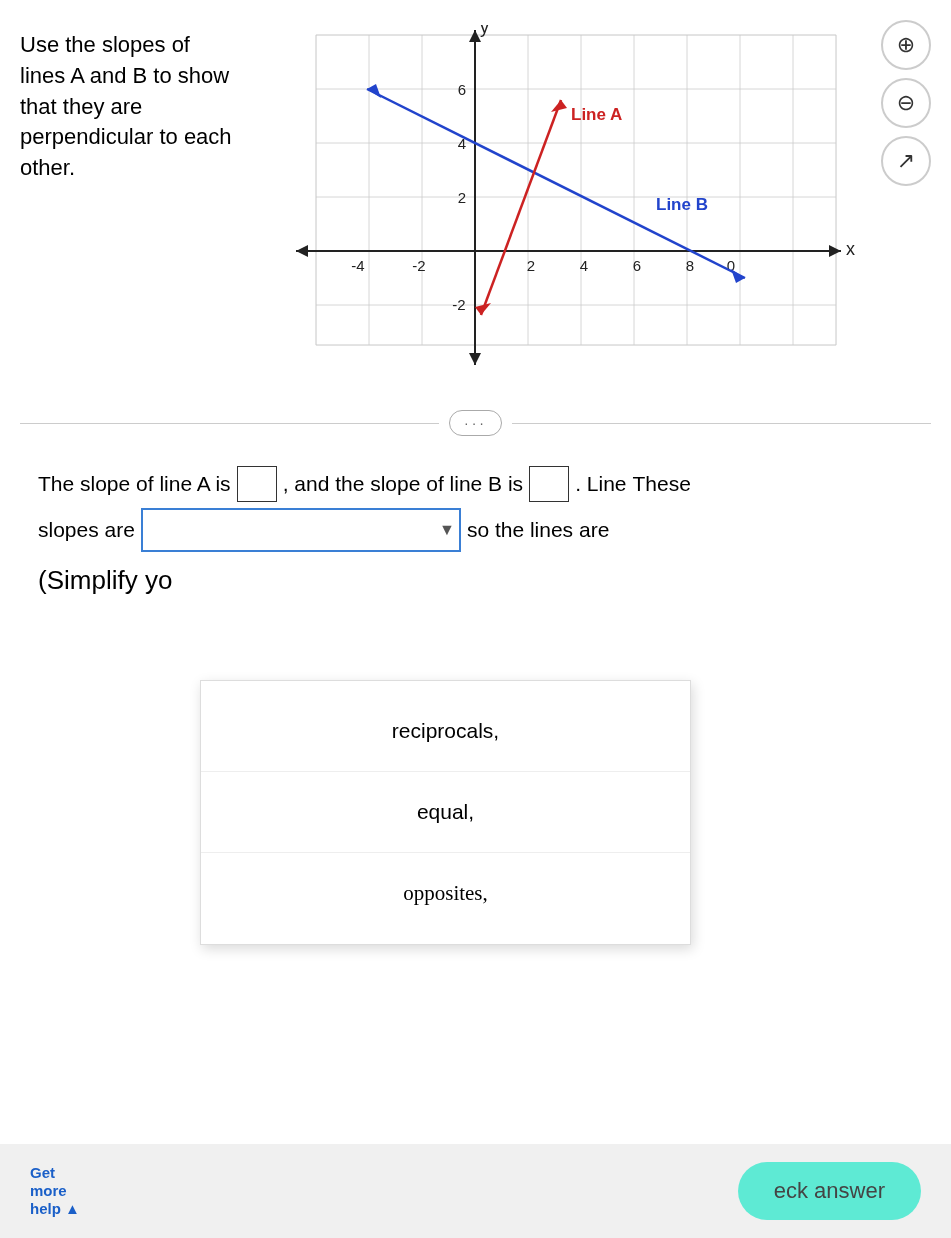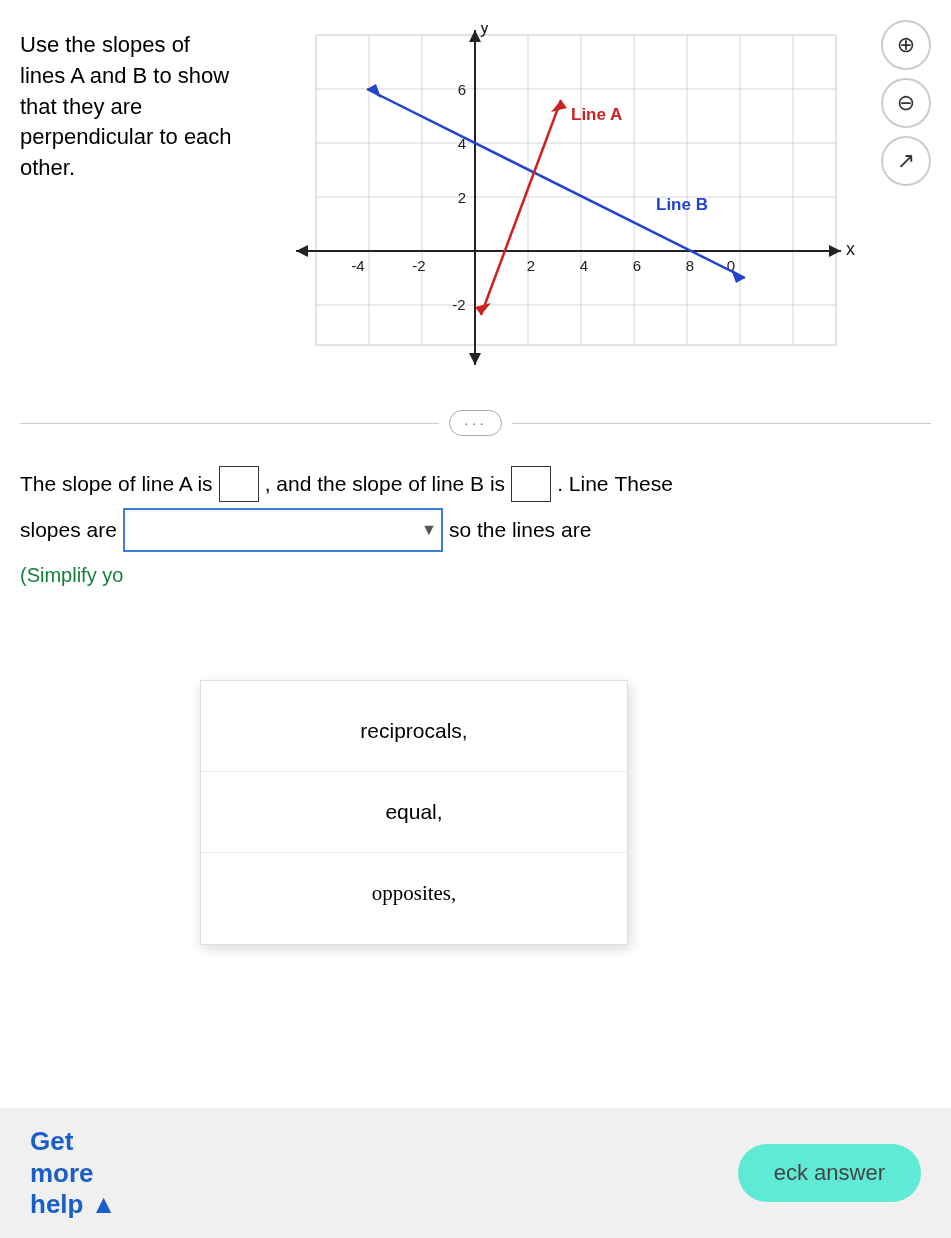--- a/index.html
+++ b/index.html
@@ -83,21 +83,21 @@
       border-radius: 20px;
       padding: 4px 14px;
       margin: 0 10px;
       font-size: 14px;
       color: #666;
       letter-spacing: 3px;
     }
 
     
     .answer-section {
-      padding: 20px 30px 20px 20px;
+      padding: 20px 30px 20px 38px;
       font-size: 21px;
       line-height: 1.7;
     }
 
     .answer-line {
       display: flex;
       align-items: center;
       flex-wrap: wrap;
       gap: 6px;
       margin-bottom: 6px;
@@ -133,30 +133,30 @@
       position: absolute;
       right: 6px;
       top: 50%;
       transform: translateY(-50%);
       pointer-events: none;
       font-size: 16px;
       color: #555;
     }
 
     .hint-text {
-      color: #15803d;
-      font-size: 20px;
+      color: #000000;
+      font-size: 26px;
     }
 
     
     .dropdown-popup {
       position: absolute;
       left: 200px;
       top: 680px;
-      width: 428px;
+      width: 491px;
       background: white;
       border: 1px solid #ddd;
       box-shadow: 2px 4px 12px rgba(0,0,0,0.15);
       z-index: 100;
       padding: 10px 0;
     }
 
     .dropdown-popup-item {
       padding: 28px 20px;
       font-size: 21px;
@@ -179,21 +179,21 @@
       background: #f0f0f0;
       padding: 18px 30px;
       display: flex;
       align-items: center;
       justify-content: space-between;
       z-index: 50;
     }
 
     .get-more-help {
       color: #1a5fc8;
-      font-size: 26px;
+      font-size: 15px;
       font-weight: bold;
       cursor: pointer;
       line-height: 1.2;
     }
 
     .check-answer-btn {
       background: #5eead4;
       border: none;
       border-radius: 30px;
       padding: 16px 36px;

